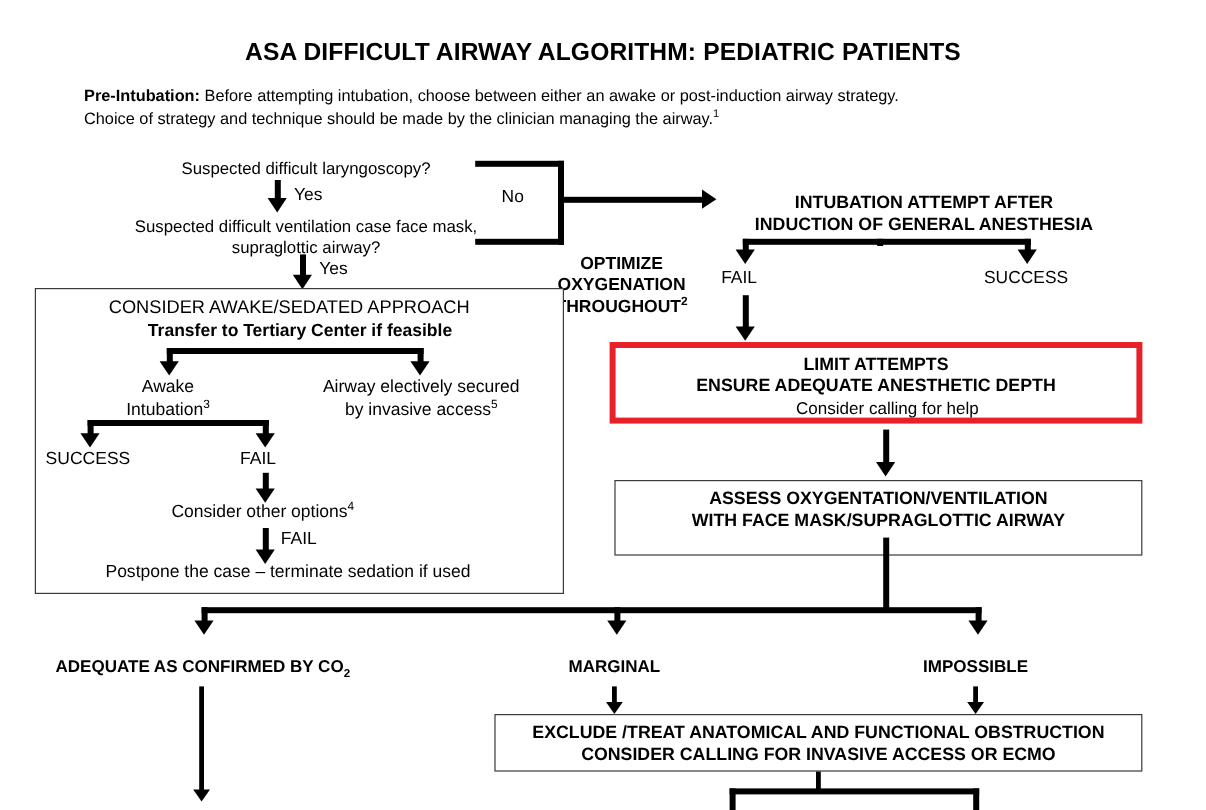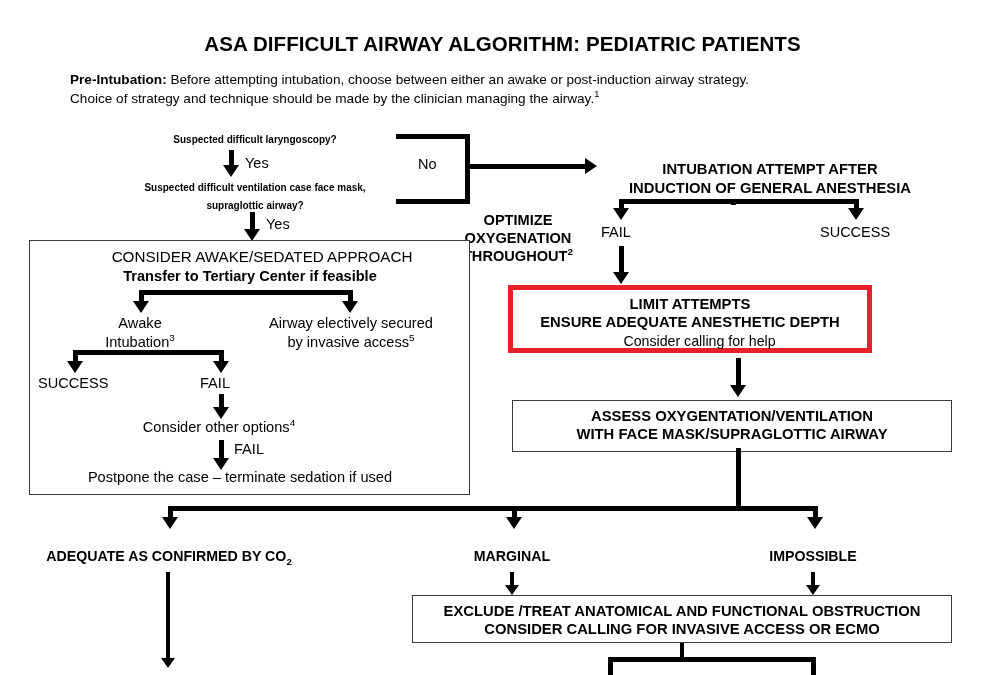--- a/index.html
+++ b/index.html
@@ -18,21 +18,21 @@
 
   
   .title{
     font-size:20.5px;font-weight:bold;letter-spacing:.1px;
     text-align:center;width:100%;top:32px;left:0;
   }
   .intro{
     font-size:13.6px;line-height:19px;left:70px;top:70px;width:870px;
   }
 
-  .q{font-size:10px;font-weight:bold;line-height:18px;}
+  .q{font-size:14px;font-weight:normal;line-height:18px;}
   .lbl{font-size:14.5px;font-weight:normal;}
   .hdr{font-size:14.8px;font-weight:bold;line-height:19px;}
   .plain{font-size:14.6px;font-weight:normal;line-height:19px;}
   .box-cap{font-size:14.6px;font-weight:normal;}
 
   sup{font-size:.68em;vertical-align:super;line-height:0;}
   sub{font-size:.68em;vertical-align:sub;line-height:0;}
 
   .red{color:#000000;font-weight:bold;font-size:14.6px;line-height:18px;text-align:center;}
 
@@ -124,21 +124,21 @@
   <div class="arrowdown" style="left:613px;top:272px;"></div>
 
   <div class="abs red" style="left:448px;top:211px;width:140px;">
     <span>OPTIMIZE</span><br>
     <span>OXYGENATION</span><br>
     <span>THROUGHOUT</span><sup>2</sup>
   </div>
 
   <div class="box" style="left:29px;top:240px;width:441px;height:255px;"></div>
 
-  <div class="abs box-cap ctr" style="left:52px;top:248px;width:420px;font-size:15.2px;">CONSIDER AWAKE/SEDATED APPROACH</div>
+  <div class="abs box-cap ctr" style="left:31px;top:248px;width:420px;font-size:15.2px;">CONSIDER AWAKE/SEDATED APPROACH</div>
   <div class="abs ctr" style="left:40px;top:268px;width:420px;font-size:14.6px;font-weight:bold;">Transfer to Tertiary Center if feasible</div>
 
   <div class="vline" style="left:251px;top:290px;height:5px;"></div>
   <div class="hline" style="left:139px;top:290px;width:214px;"></div>
   <div class="vline" style="left:139px;top:290px;height:14px;"></div>
   <div class="arrowdown" style="left:133px;top:301px;"></div>
   <div class="vline" style="left:348px;top:290px;height:14px;"></div>
   <div class="arrowdown" style="left:342px;top:301px;"></div>
 
   <div class="abs plain ctr" style="left:85px;top:314px;width:110px;">
@@ -167,32 +167,32 @@
   <div class="abs plain ctr" style="left:129px;top:418px;width:180px;">
     <span>Consider other options</span><sup>4</sup>
   </div>
 
   <div class="vline" style="left:219px;top:440px;height:22px;"></div>
   <div class="arrowdown" style="left:213px;top:458px;"></div>
   <div class="abs plain" style="left:234px;top:440px;">FAIL</div>
 
   <div class="abs plain ctr" style="left:60px;top:468px;width:360px;">Postpone the case – terminate sedation if used</div>
 
-  <div class="redbox" style="left:508px;top:285px;width:364px;height:68px;">
+  <div class="redbox" style="left:508px;top:285px;width:444px;height:68px;">
     <div class="ctr" style="margin-top:5px;font-size:14.8px;font-weight:bold;line-height:18px;">
       <span>LIMIT ATTEMPTS</span><br>
       <span>ENSURE ADEQUATE ANESTHETIC DEPTH</span>
     </div>
     <div class="ctr" style="font-size:14.2px;font-weight:normal;margin-top:2px;padding-left:19px;">Consider calling for help</div>
   </div>
 
   <div class="vline" style="left:736px;top:358px;height:30px;"></div>
   <div class="arrowdown" style="left:730px;top:385px;"></div>
 
-  <div class="box" style="left:512px;top:400px;width:440px;height:52px;">
+  <div class="box" style="left:512px;top:400px;width:440px;height:63px;">
     <div class="ctr" style="margin-top:6px;font-size:14.8px;font-weight:bold;line-height:18px;">
       <span>ASSESS OXYGENTATION/VENTILATION</span><br>
       <span>WITH FACE MASK/SUPRAGLOTTIC AIRWAY</span>
     </div>
   </div>
 
   <div class="vline" style="left:736px;top:448px;height:62px;"></div>
 
   <div class="hline" style="left:168px;top:506px;width:650px;"></div>
   <div class="vline" style="left:168px;top:506px;height:14px;"></div>

